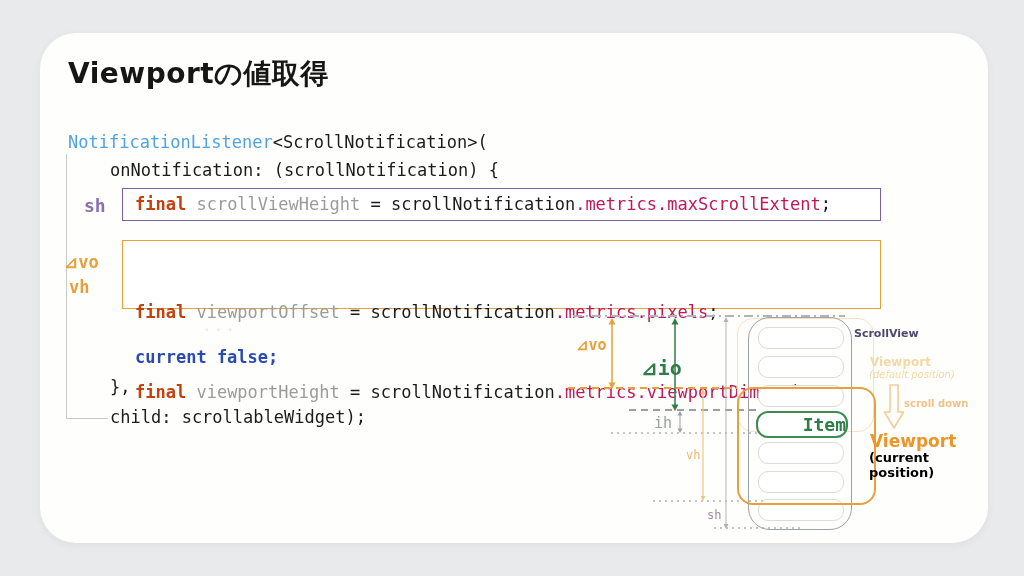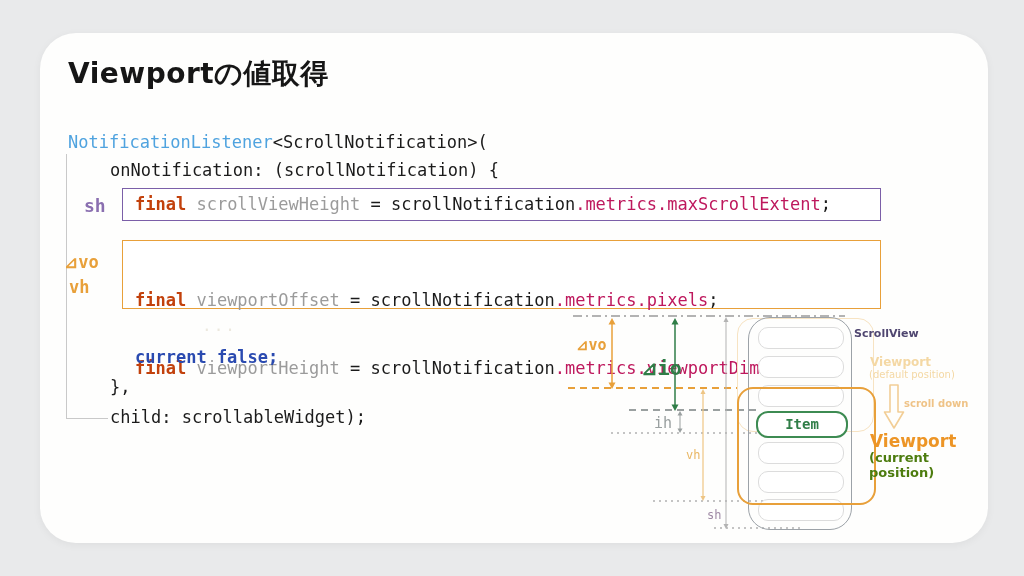--- a/index.html
+++ b/index.html
@@ -12,47 +12,47 @@
   .kw{color:#c2410c;font-weight:bold;}
   .fn{color:#4fa3df;}
   .var{color:#9b9b9b;}
   .prop{color:#be185d;}
   .blue{color:#2a4ab0;font-weight:bold;}
   .codebox{background:#ffffff;}
   .box-purple{left:82px;top:155px;width:745px;height:31px;border:1.5px solid #7b5fa8;
     line-height:31px;padding-left:12px;}
   .box-orange{left:82px;top:207px;width:745px;height:62px;border:1.5px solid #e8a03a;
     padding:5px 0 0 12px;}
-  .box-orange .cl{line-height:28px;}
+  .box-orange .cl{line-height:28px;margin-top:12px;}
   .side-label{font-family:"DejaVu Sans Mono",monospace;font-weight:bold;}
   .lbl-sh{left:44px;top:162px;font-size:18px;color:#8a6fb0;}
   .lbl-vo{left:24px;top:219px;font-size:17px;color:#e8a03a;}
   .lbl-vh{left:29px;top:244px;font-size:17px;color:#e8a03a;}
   .guide{left:26px;top:121px;width:41px;height:264px;border-left:1.5px solid #c9c9c9;
     border-bottom:1.5px solid #c9c9c9;}
   .ellipsis{left:162px;top:283px;color:#ece8de;font-size:16px;letter-spacing:2px;}
   
   .dashdot{height:2px;background:repeating-linear-gradient(90deg,#b3b3b3 0 9px,transparent 9px 13px,#b3b3b3 13px 15px,transparent 15px 19px);}
   .dash-orange{height:2px;background:repeating-linear-gradient(90deg,#e8a03a 0 7px,transparent 7px 12px);}
   .dash-gray{height:2px;background:repeating-linear-gradient(90deg,#9aa0a0 0 7px,transparent 7px 12px);}
   .dot-gray{height:2px;background:repeating-linear-gradient(90deg,#c4c4c4 0 2px,transparent 2px 6px);}
   .dg-label{font-family:"DejaVu Sans Mono",monospace;}
   .sv-box{left:708px;top:284px;width:102px;height:211px;border:1.5px solid #9ca2a8;border-radius:22px;}
   .sv-item{left:718px;width:84px;height:20px;border:1.5px solid #dcdcdc;border-radius:10px;background:#fff;}
   .vp-default{left:697px;top:285px;width:135px;height:112px;border:1.5px solid #f7e3c2;border-radius:16px;}
   .vp-current{left:697px;top:354px;width:135px;height:114px;border:2px solid #e8a03a;border-radius:16px;}
   .item-green{left:716px;top:378px;width:88px;height:23px;border:2px solid #3d8b52;border-radius:12px;
-    background:#fff;text-align:center;line-height:23px;font-family:"DejaVu Sans Mono",monospace;
-    font-size:14px;font-weight:bold;color:#2f7d47;}
+    background:#fff;text-align:right;line-height:23px;font-family:"DejaVu Sans Mono",monospace;
+    font-size:18px;font-weight:bold;color:#2f7d47;}
   .lbl-scrollview{left:814px;top:294px;font-size:11px;font-weight:bold;color:#4f4670;}
   .lbl-vpd-t{left:830px;top:322px;font-size:12px;font-weight:bold;color:#f4d8a4;}
-  .lbl-vpd-s{left:829px;top:336px;font-size:10px;color:#f4d8a4;}
+  .lbl-vpd-s{left:829px;top:336px;font-size:10px;color:#f4d8a4;font-style:italic;}
   .lbl-scrolldown{left:864px;top:365px;font-size:10px;color:#efc387;font-weight:bold;}
   .lbl-vpc-t{left:830px;top:398px;font-size:17px;font-weight:800;color:#ed9526;}
-  .lbl-vpc-s{left:829px;top:417px;font-size:13px;font-weight:bold;color:#4d7c0f;}
+  .lbl-vpc-s{left:829px;top:417px;font-size:13px;font-weight:bold;color:#000000;}
   .lbl-dvo{left:536px;top:303px;font-size:15px;font-weight:bold;color:#e8a03a;}
   .lbl-dio{left:601px;top:323px;font-size:20px;font-weight:bold;color:#2f7d47;}
   .lbl-ih{left:614px;top:381px;font-size:15px;color:#9aa0a0;}
   .lbl-dvh{left:646px;top:415px;font-size:12px;color:#e9b765;}
   .lbl-dsh{left:667px;top:475px;font-size:12px;color:#a08ba6;}
   svg{display:block;}
 </style>
 </head>
 <body>
 

